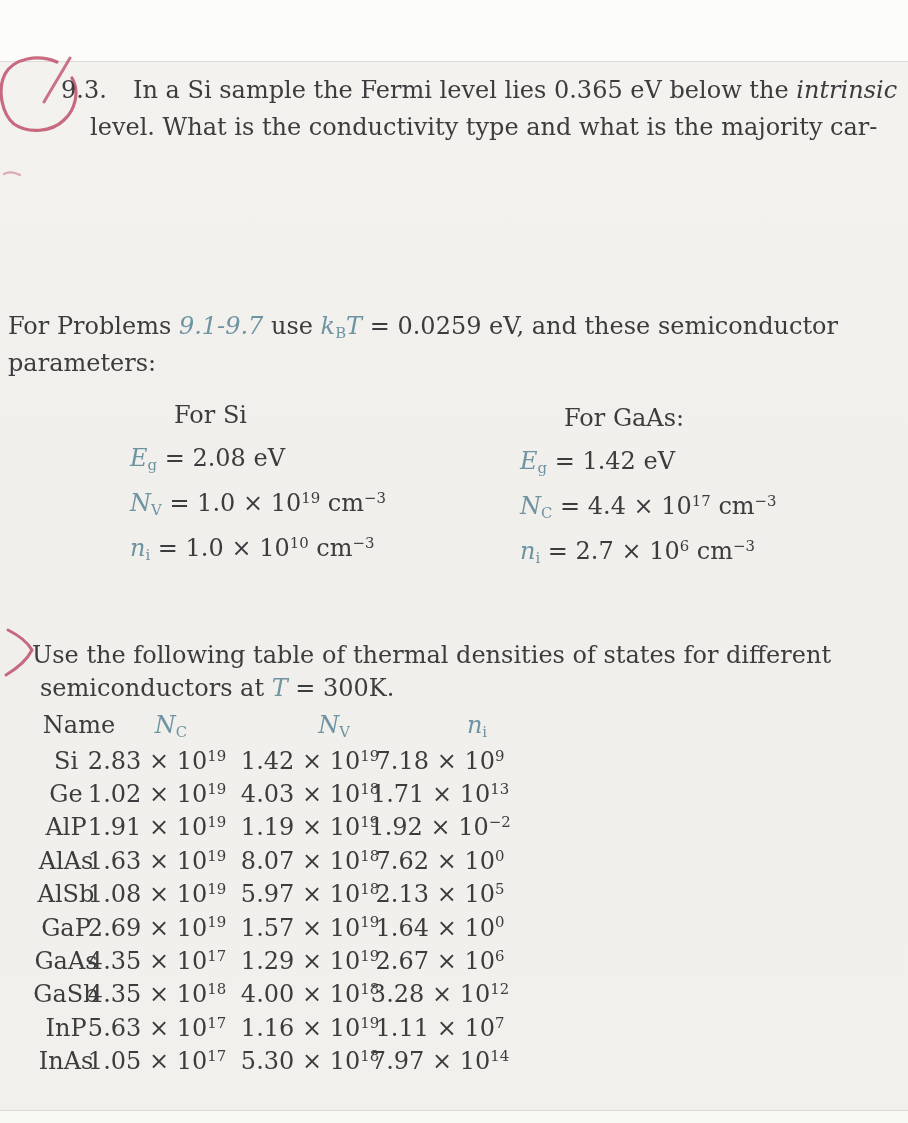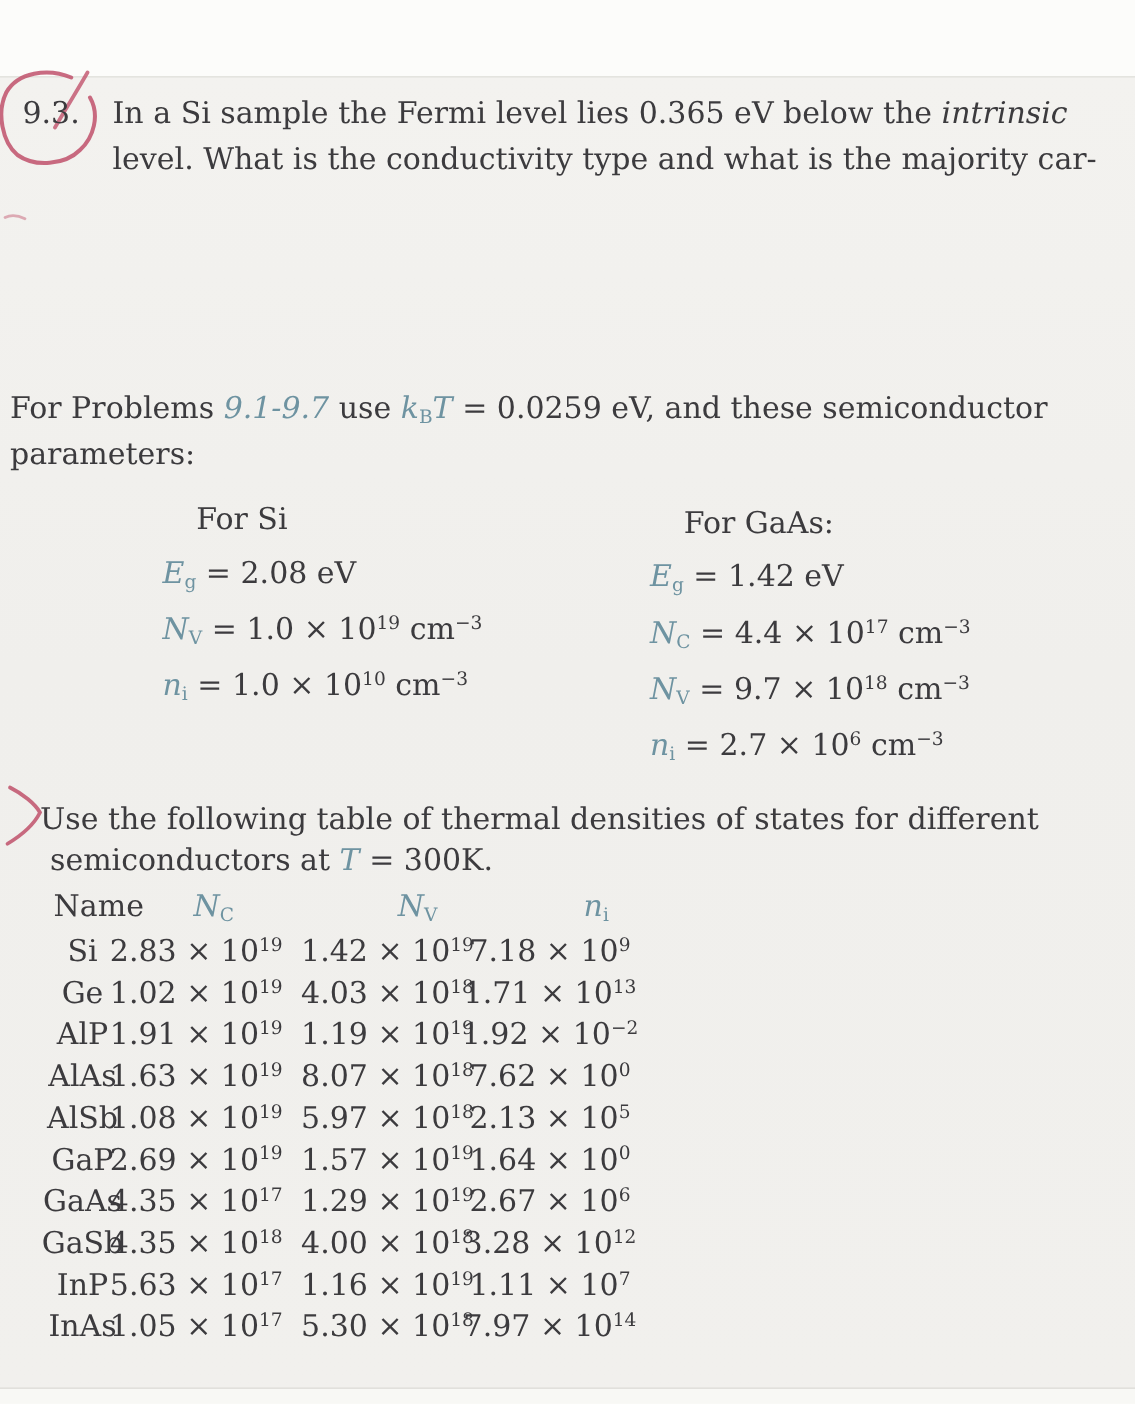--- a/index.html
+++ b/index.html
@@ -20,38 +20,38 @@
     position:absolute;left:0;top:61px;width:908px;height:1049px;
     background:linear-gradient(180deg,#f3f2ef 0%,#f0efec 45%,var(--paper) 100%);
     border-top:1px solid #dcdbd6;
   }
   .bottom-band{position:absolute;left:0;top:1110px;width:908px;height:13px;background:#f8f8f5;border-top:1px solid #d9d8d3;}
 
   .txt{font-size:24px;line-height:37px;white-space:nowrap;}
 
   
   .problem{position:absolute;left:18px;top:72px;}
-  .problem .pnum{display:inline-block;width:72px;}
+  .problem .pnum{display:inline-block;width:72px;margin-left:43px;}
   .problem .indent{margin-left:72px;}
   .em{font-style:italic;}
 
   
   .intro{position:absolute;left:8px;top:308px;}
   .ref{color:var(--accent-teal);font-style:italic;}
   .math{font-style:italic;color:var(--accent-teal);text-align:center;}
   .math sub,.math sup{font-style:normal;}
 
   sup{font-size:62%;line-height:0;vertical-align:baseline;position:relative;top:-0.55em;}
   sub{font-size:62%;line-height:0;vertical-align:baseline;position:relative;top:0.28em;}
 
   
   .params{position:absolute;font-size:24px;}
   .params.si{left:130px;top:399px;}
   .params.gaas{left:520px;top:402px;}
-  .ptitle{margin-left:27px;line-height:32px;margin-bottom:5px;white-space:nowrap;}
+  .ptitle{margin-left:44px;line-height:32px;margin-bottom:5px;white-space:nowrap;}
   .pline{line-height:45px;white-space:nowrap;}
   .pval{color:var(--text-dark);}
 
   
   .table-intro{position:absolute;left:32px;top:639px;}
   .table-intro .line{font-size:24px;line-height:33px;white-space:nowrap;}
   .table-intro .line2{margin-left:8px;}
 
   
   .dtable{position:absolute;left:0;top:706px;font-size:24px;}
@@ -111,21 +111,20 @@
         <div class="pline"><span class="math">N<sub>V</sub></span><span class="pval"> = 1.0 × 10<sup>19</sup> cm<sup>−3</sup></span></div>
         <div class="pline"><span class="math">n<sub>i</sub></span><span class="pval"> = 1.0 × 10<sup>10</sup> cm<sup>−3</sup></span></div>
       </div>
   </div>
 
   <div class="params gaas">
     <div class="ptitle">For GaAs:</div>
     <div>
         <div class="pline"><span class="math">E<sub>g</sub></span><span class="pval"> = 1.42 eV</span></div>
         <div class="pline"><span class="math">N<sub>C</sub></span><span class="pval"> = 4.4 × 10<sup>17</sup> cm<sup>−3</sup></span></div>
-        <div class="pline"><span class="math">N<sub>V</sub></span><span class="pval"> = 9.7 × 10<sup>18</sup> cm<sup>−3</sup></span></div>
         <div class="pline"><span class="math">n<sub>i</sub></span><span class="pval"> = 2.7 × 10<sup>6</sup> cm<sup>−3</sup></span></div>
       </div>
   </div>
 
   <div class="table-intro">
     <div class="line">Use the following table of thermal densities of states for different</div>
     <div class="line line2"><span>semiconductors at </span><span class="math">T</span><span> = 300K.</span></div>
   </div>
 
   <div class="dtable">

